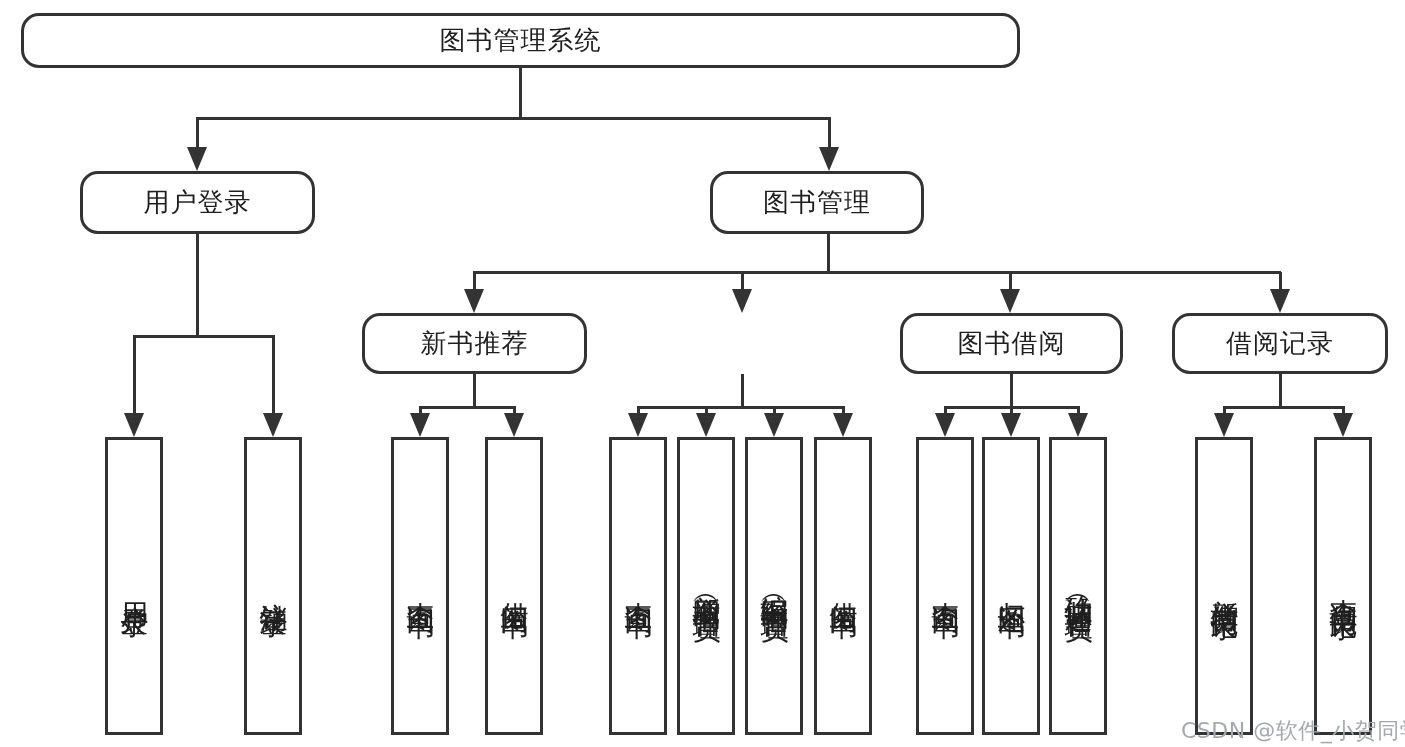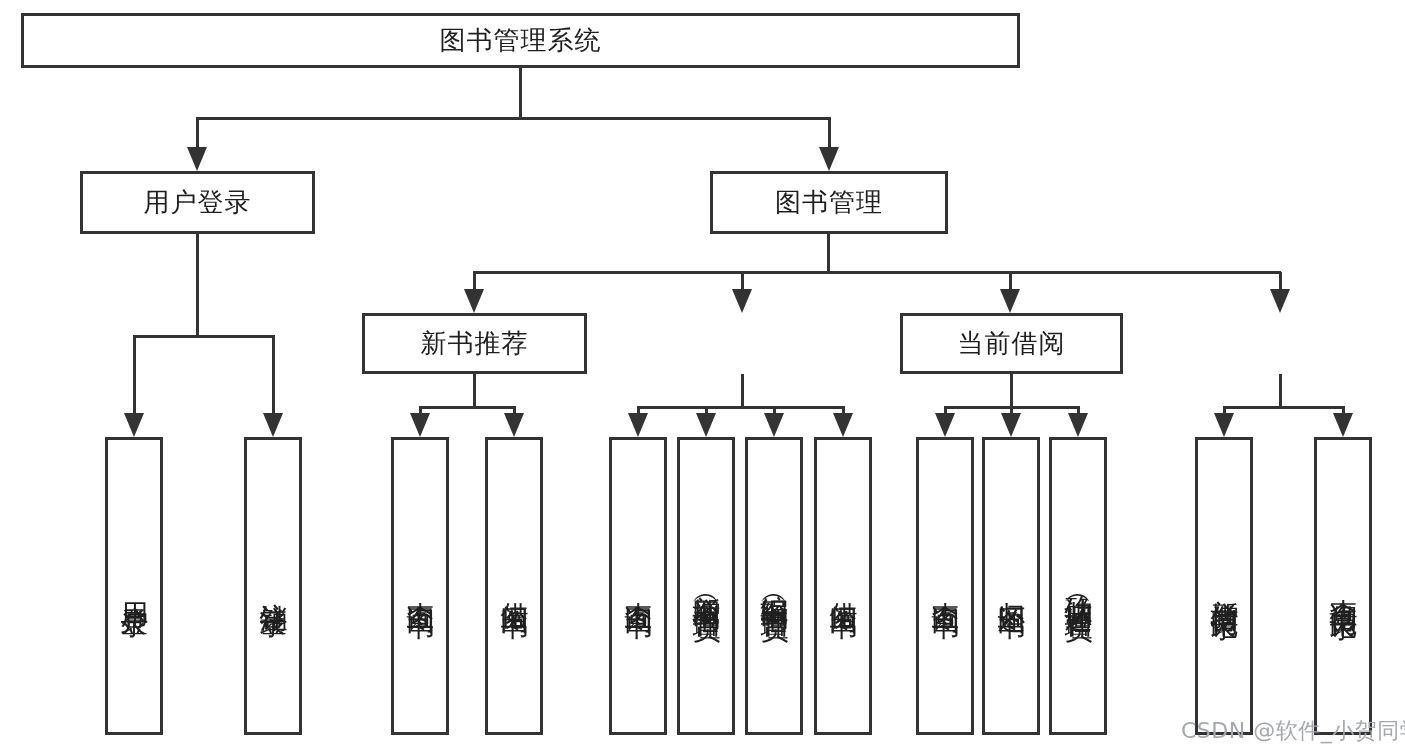--- a/index.html
+++ b/index.html
@@ -21,21 +21,21 @@
   .node {
     position: absolute;
     box-sizing: border-box;
     border: 3px solid var(--line);
     background: var(--boxbg);
     display: flex;
     align-items: center;
     justify-content: center;
     z-index: 2;
   }
-  .hbox { font-size: 26px; letter-spacing: 1px; white-space: nowrap; }
+  .hbox { font-size: 26px; letter-spacing: 1px; white-space: nowrap; border-radius: 18px; }
   .vbox .vlabel {
     writing-mode: vertical-rl;
     text-orientation: mixed;
     line-height: 1;
     font-size: 28px;
     letter-spacing: 3px;
     white-space: nowrap;
   }
   .seg { position: absolute; background: var(--line); z-index: 1; }
   .arrow { position: absolute; width: 20px; z-index: 1; }
@@ -65,29 +65,32 @@
 
 <div class="canvas">
 
   <div class="node hbox" style="left:21px; top:13px; width:999px; height:55px;">
     <span>图书管理系统</span>
   </div>
 
   <div class="node hbox" style="left:80px; top:171px; width:235px; height:63px;">
     <span>用户登录</span>
   </div>
-  <div class="node hbox" style="left:710px; top:171px; width:238px; height:63px;">
+  <div class="node hbox" style="left:710px; top:171px; width:214px; height:63px;">
     <span>图书管理</span>
   </div>
 
   <div class="node hbox" style="left:362px; top:313px; width:225px; height:61px;font-family:Liberation Mono, monospace;">
     <span>新书推荐</span>
   </div>
   <div class="node hbox" style="left:900px; top:313px; width:223px; height:61px;">
-    <span>当前借阅</span>
+    <span>图书借阅</span>
+  </div>
+  <div class="node hbox" style="left:1172px; top:313px; width:216px; height:61px;">
+    <span>借阅记录</span>
   </div>
 
   <div class="node vbox" style="left:105px; top:437px; width:58px; height:298px;">
     <span class="vlabel">用户登录</span>
   </div>
   <div class="node vbox" style="left:244px; top:437px; width:58px; height:298px;">
     <span class="vlabel">注销登录</span>
   </div>
   <div class="node vbox" style="left:391px; top:437px; width:58px; height:298px;">
     <span class="vlabel">查询图书</span>

